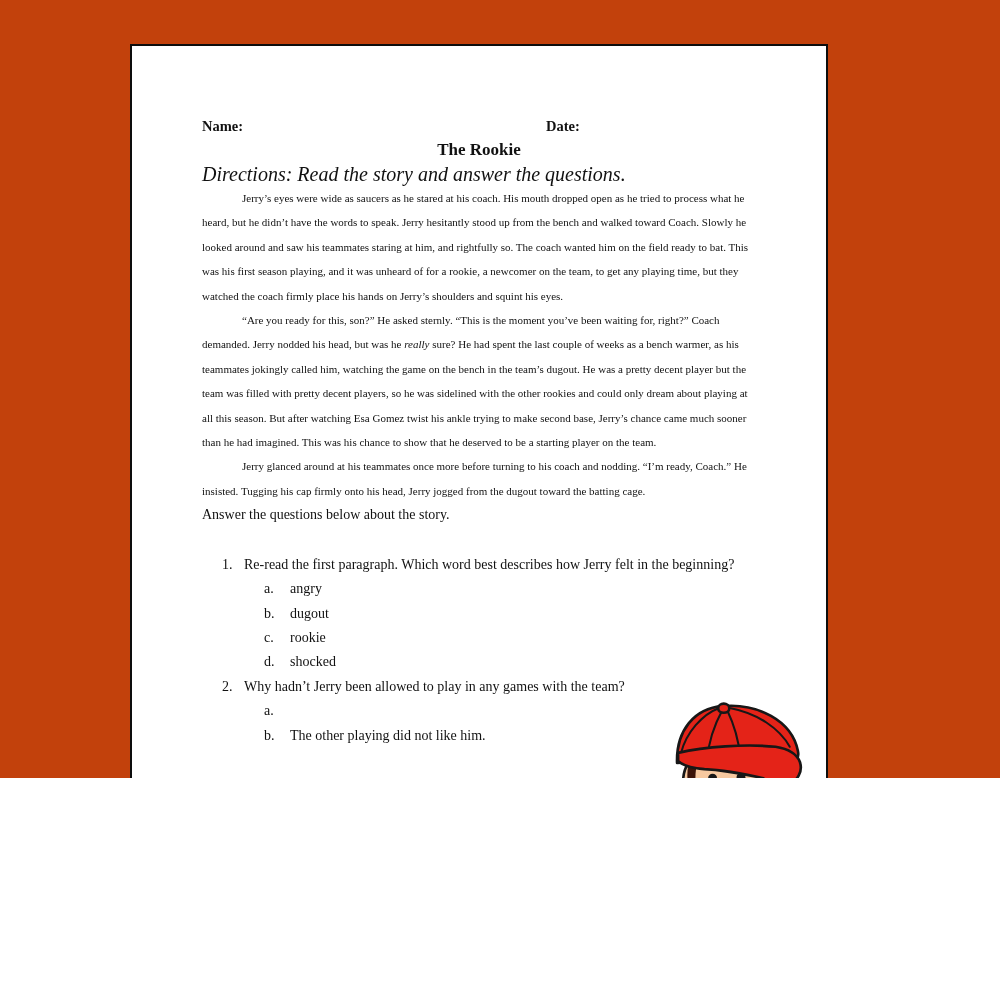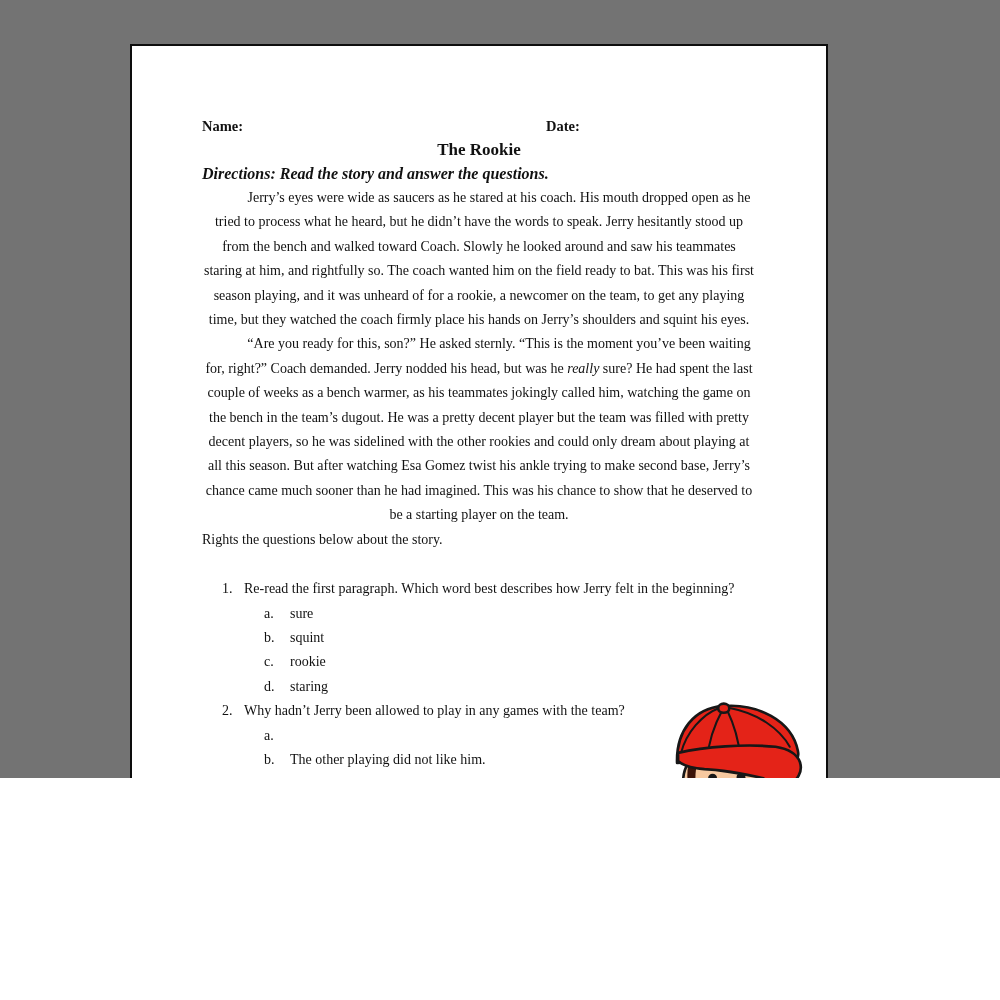--- a/index.html
+++ b/index.html
@@ -1,24 +1,24 @@
 <!DOCTYPE html>
 <html><head>
 <meta charset="utf-8">
 <style>
   html,body{margin:0;padding:0;background:#ffffff;}
-  .canvas{position:relative;width:1000px;height:778px;background:#737373;overflow:hidden;
+  .canvas{position:relative;width:1000px;height:778px;background:#c2410c;overflow:hidden;
           font-family:"Liberation Serif", serif;color:#111;}
   .page{position:absolute;left:130px;top:44px;width:698px;height:908px;background:#ffffff;
         border:2px solid #0d0d0d;box-sizing:border-box;padding:70px 70px 0 70px;}
   .name-date{position:relative;height:23px;font-weight:bold;font-size:14.5px;line-height:20px;}
   .date-label{position:absolute;left:344px;top:0;text-align:right;}
   .title{margin:0;text-align:center;font-size:17px;font-weight:bold;height:23px;line-height:22px;}
-  .directions{font-style:italic;font-size:16px;height:24px;line-height:24px;font-weight:bold;}
-  .story-p{margin:0;font-size:14px;line-height:24.4px;text-indent:40px;text-align:center;}
+  .directions{font-style:italic;font-size:20px;height:24px;line-height:24px;}
+  .story-p{margin:0;font-size:11px;line-height:24.4px;text-indent:40px;text-align:left;}
   .closing{font-size:14px;line-height:24.4px;}
   #questions{margin:25px 0 0 0;padding:0;font-size:14px;}
   .q-row{display:flex;line-height:24.4px;padding-left:20px;}
   .q-num{width:22px;flex:none;}
   .q-text{flex:1;}
   .opt-row{display:flex;line-height:24.4px;padding-left:62px;}
   .opt-letter{width:26px;flex:none;}
   .boy{position:absolute;left:542px;top:654px;width:132px;height:124px;}
   .footer{position:absolute;left:0;right:0;bottom:14px;text-align:center;
           font-family:"Liberation Sans", sans-serif;font-size:13px;color:#2e2e2e;letter-spacing:0.2px;}
@@ -34,44 +34,45 @@
       <span class="date-label">Date:</span>
     </div>
 
     <h1 class="title">The Rookie</h1>
 
     <div class="directions">Directions: Read the story and answer the questions.</div>
 
     <div id="story">
         <p class="story-p"><span>Jerry’s eyes were wide as saucers as he stared at his coach. His mouth dropped open as he tried to process what he heard, but he didn’t have the words to speak. Jerry hesitantly stood up from the bench and walked toward Coach. Slowly he looked around and saw his teammates staring at him, and rightfully so. The coach wanted him on the field ready to bat. This was his first season playing, and it was unheard of for a rookie, a newcomer on the team, to get any playing time, but they watched the coach firmly place his hands on Jerry’s shoulders and squint his eyes.</span></p>
         <p class="story-p"><span>“Are you ready for this, son?” He asked sternly. “This is the moment you’ve been waiting for, right?” Coach demanded. Jerry nodded his head, but was he </span><em>really</em><span> sure? He had spent the last couple of weeks as a bench warmer, as his teammates jokingly called him, watching the game on the bench in the team’s dugout. He was a pretty decent player but the team was filled with pretty decent players, so he was sidelined with the other rookies and could only dream about playing at all this season. But after watching Esa Gomez twist his ankle trying to make second base, Jerry’s chance came much sooner than he had imagined. This was his chance to show that he deserved to be a starting player on the team.</span></p>
+        <p class="story-p"><span>Jerry glanced around at his teammates once more before turning to his coach and nodding. “I’m ready, Coach.” He insisted. Tugging his cap firmly onto his head, Jerry jogged from the dugout toward the batting cage.</span></p>
       </div>
 
-    <div class="closing">Rights the questions below about the story.</div>
+    <div class="closing">Answer the questions below about the story.</div>
 
     <div id="questions">
         <div class="q-row">
           <span class="q-num">1.</span>
           <span class="q-text">Re-read the first paragraph. Which word best describes how Jerry felt in the beginning?</span>
         </div>
         <div class="opt-row">
           <span class="opt-letter">a.</span>
-          <span>sure</span>
+          <span>angry</span>
         </div>
         <div class="opt-row">
           <span class="opt-letter">b.</span>
-          <span>squint</span>
+          <span>dugout</span>
         </div>
         <div class="opt-row">
           <span class="opt-letter">c.</span>
           <span>rookie</span>
         </div>
         <div class="opt-row">
           <span class="opt-letter">d.</span>
-          <span>staring</span>
+          <span>shocked</span>
         </div>
         <div class="q-row">
           <span class="q-num">2.</span>
           <span class="q-text">Why hadn’t Jerry been allowed to play in any games with the team?</span>
         </div>
         <div class="opt-row">
           <span class="opt-letter">a.</span>
         </div>
         <div class="opt-row">
           <span class="opt-letter">b.</span>

